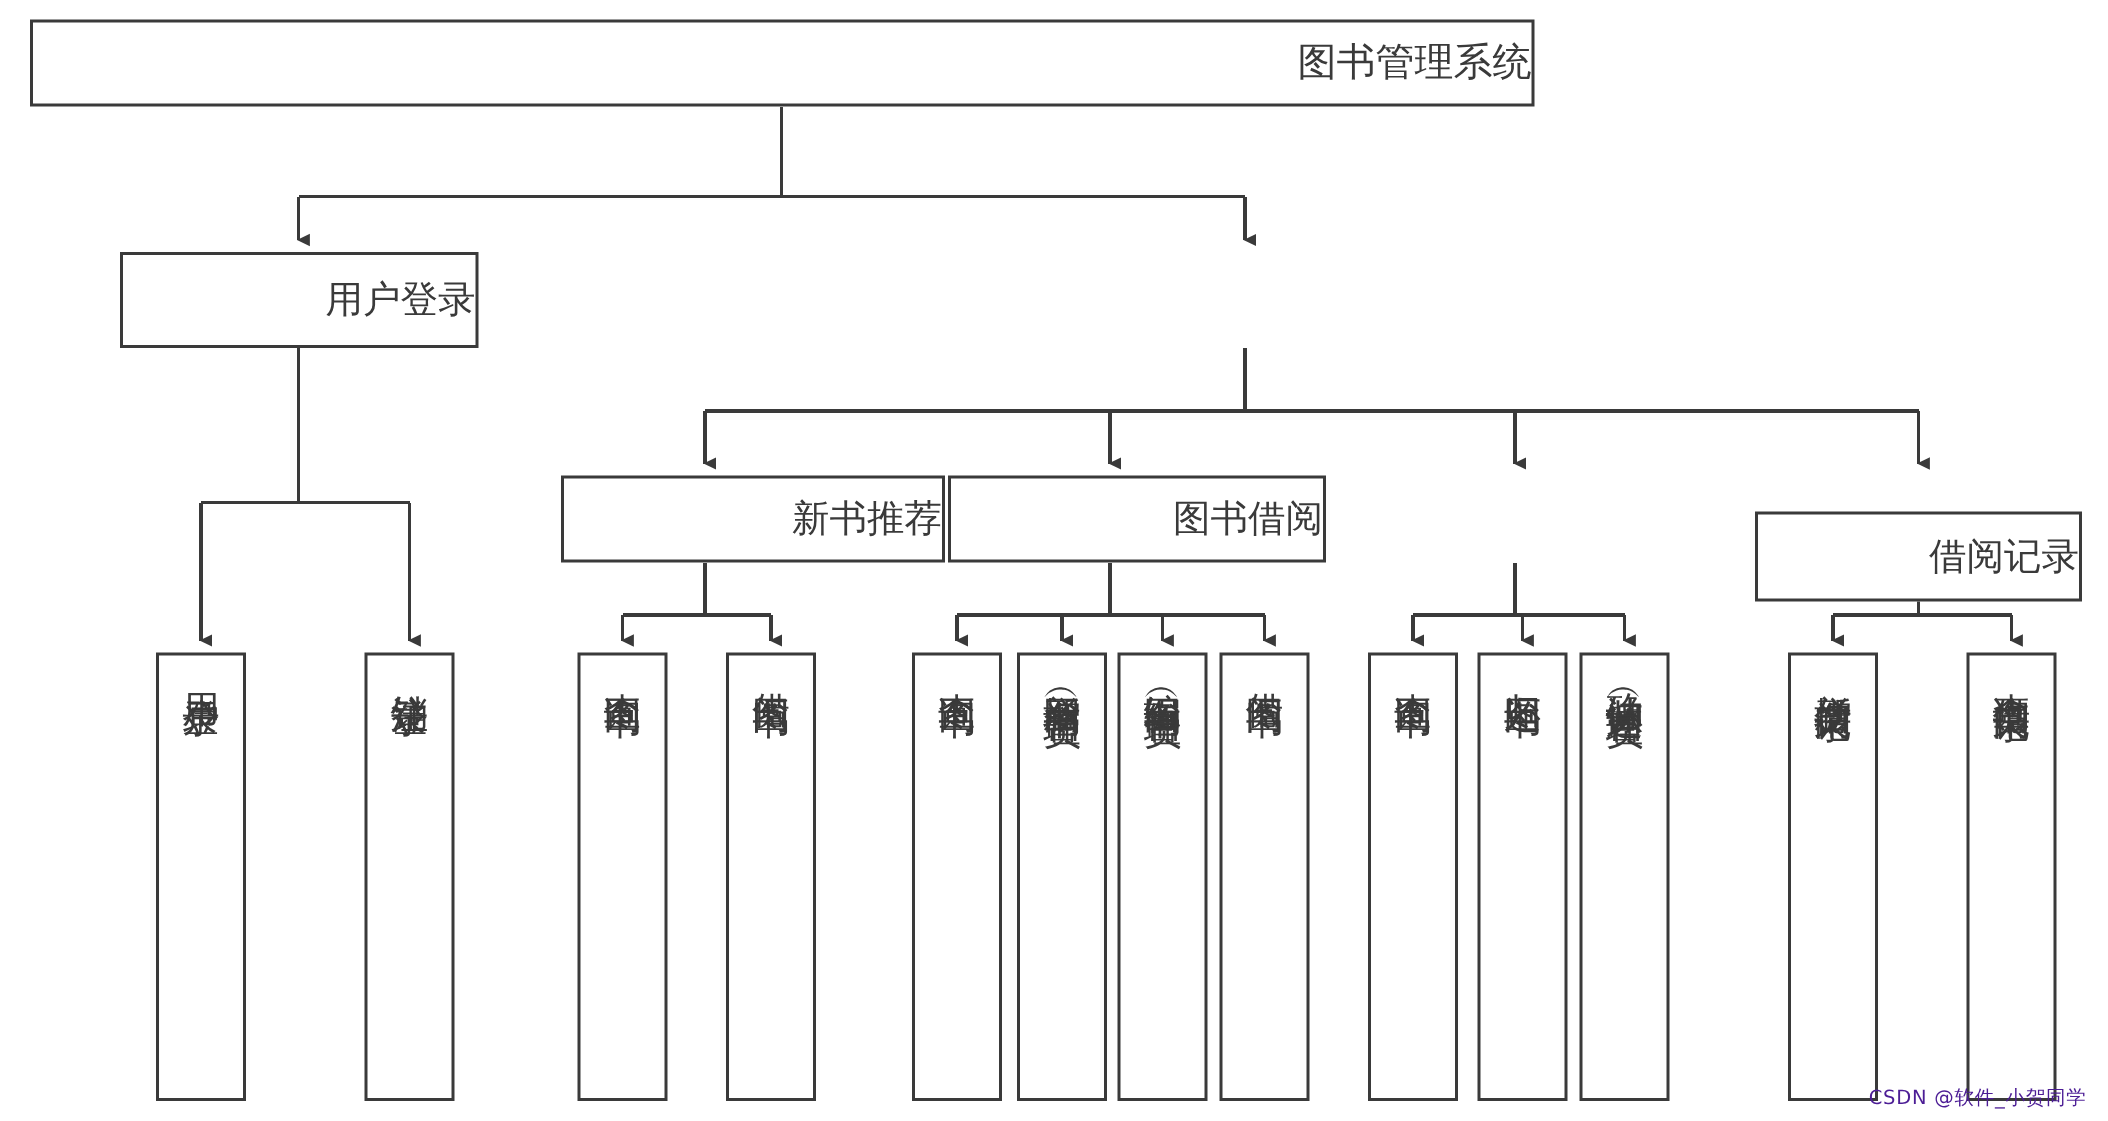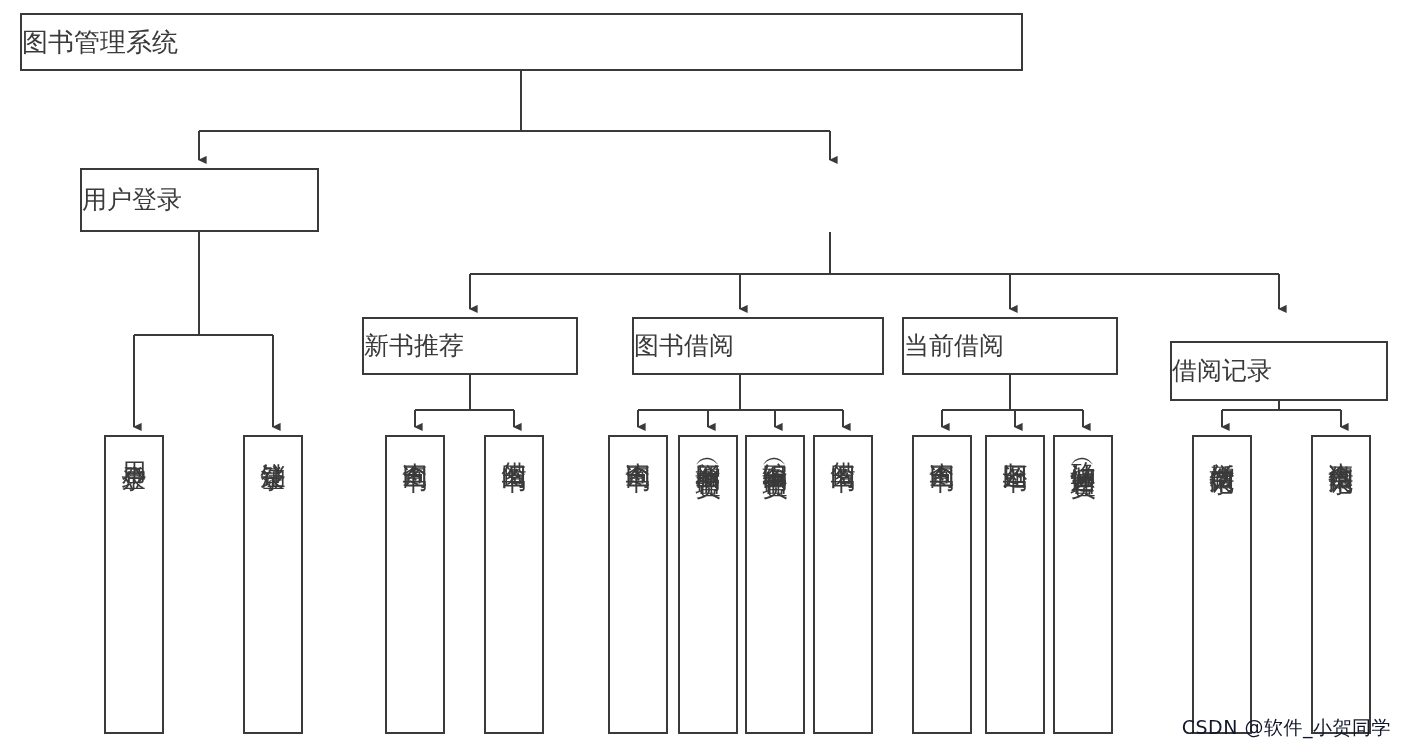--- a/index.html
+++ b/index.html
@@ -28,21 +28,21 @@
     height: 747px;
     pointer-events: none;
   }
   .node {
     position: absolute;
     box-sizing: border-box;
     background: #ffffff;
     border: 2px solid #3a3a3a;
     display: flex;
     align-items: center;
-    justify-content: flex-start;
+    justify-content: flex-end;
     overflow: hidden;
   }
   .node-label {
     color: #3a3a3a;
     text-align: center;
     line-height: 1.18;
     white-space: nowrap;
   }
   .node.horiz .node-label {
     font-size: 25px;
@@ -60,22 +60,22 @@
     text-orientation: upright;
     letter-spacing: 2px;
     line-height: 1;
     display: block;
     margin: 0 auto;
   }
   #watermark {
     position: absolute;
     right: 14px;
     bottom: 6px;
-    font-size: 19px;
-    color: #0f172a;
+    font-size: 13px;
+    color: #4c1d95;
     letter-spacing: 0.5px;
     user-select: none;
     white-space: nowrap;
   }
 </style>
 </head>
 <body>
 
 <div id="diagram-root">
 
@@ -132,28 +132,25 @@
   </svg>
 
   <div class="node horiz root" style="left: 20px; top: 13px; width: 1003px; height: 58px;">
     <span class="node-label">图书管理系统</span>
   </div>
 
   <div class="node horiz" style="left: 80px; top: 168px; width: 239px; height: 64px;">
     <span class="node-label">用户登录</span>
   </div>
 
-  <div class="node horiz" style="left: 362px; top: 317px; width: 216px; height: 58px;">
+  <div class="node horiz" style="left: 374px; top: 317px; width: 256px; height: 58px;">
     <span class="node-label">新书推荐</span>
   </div>
   <div class="node horiz" style="left: 632px; top: 317px; width: 252px; height: 58px;">
     <span class="node-label">图书借阅</span>
-  </div>
-  <div class="node horiz" style="left: 902px; top: 317px; width: 216px; height: 58px;">
-    <span class="node-label">当前借阅</span>
   </div>
   <div class="node horiz" style="left: 1170px; top: 317px; width: 218px; height: 60px; margin-top: 24px;">
     <span class="node-label">借阅记录</span>
   </div>
 
   <div class="node vert" style="left: 104px; top: 435px; width: 60px; height: 299px;">
     <span class="node-label">用户登录</span>
   </div>
   <div class="node vert" style="left: 243px; top: 435px; width: 60px; height: 299px;">
     <span class="node-label">注销登录</span>

